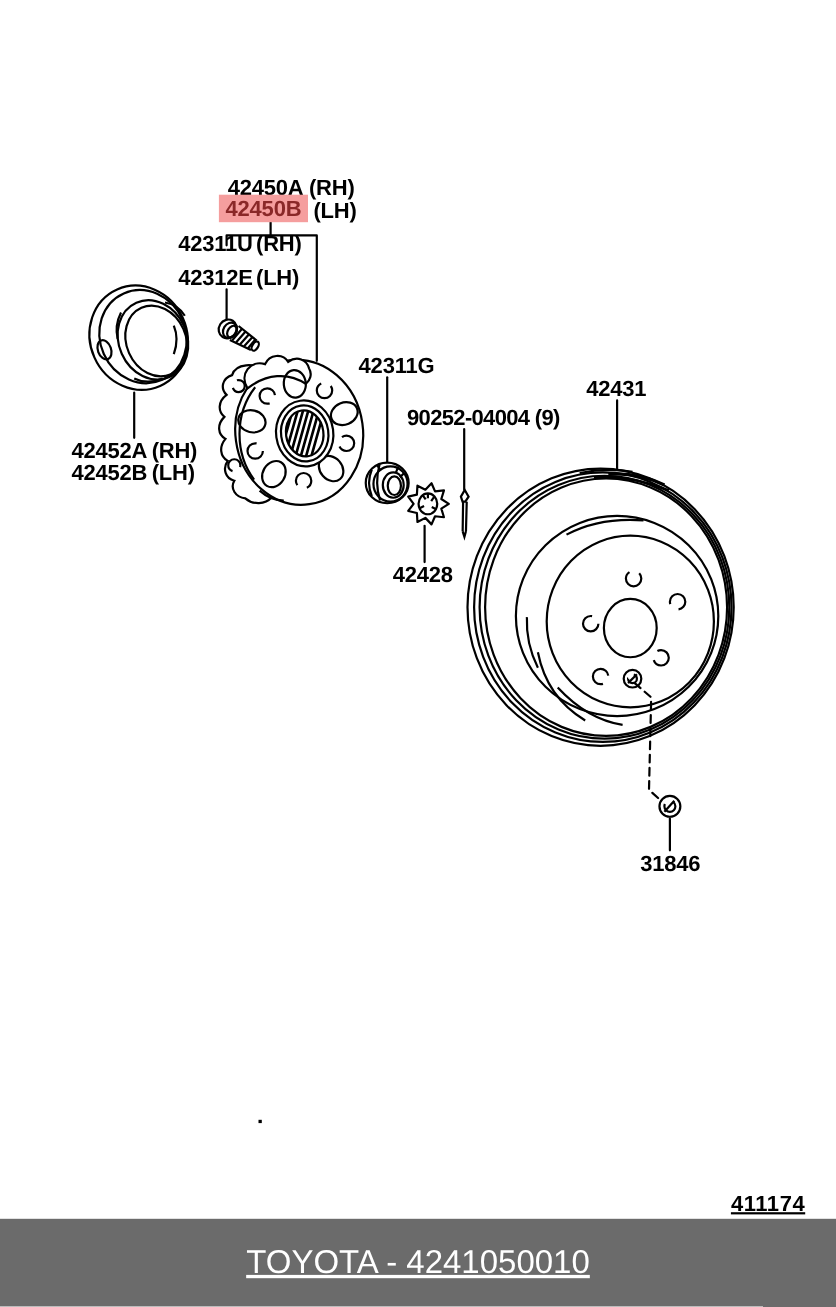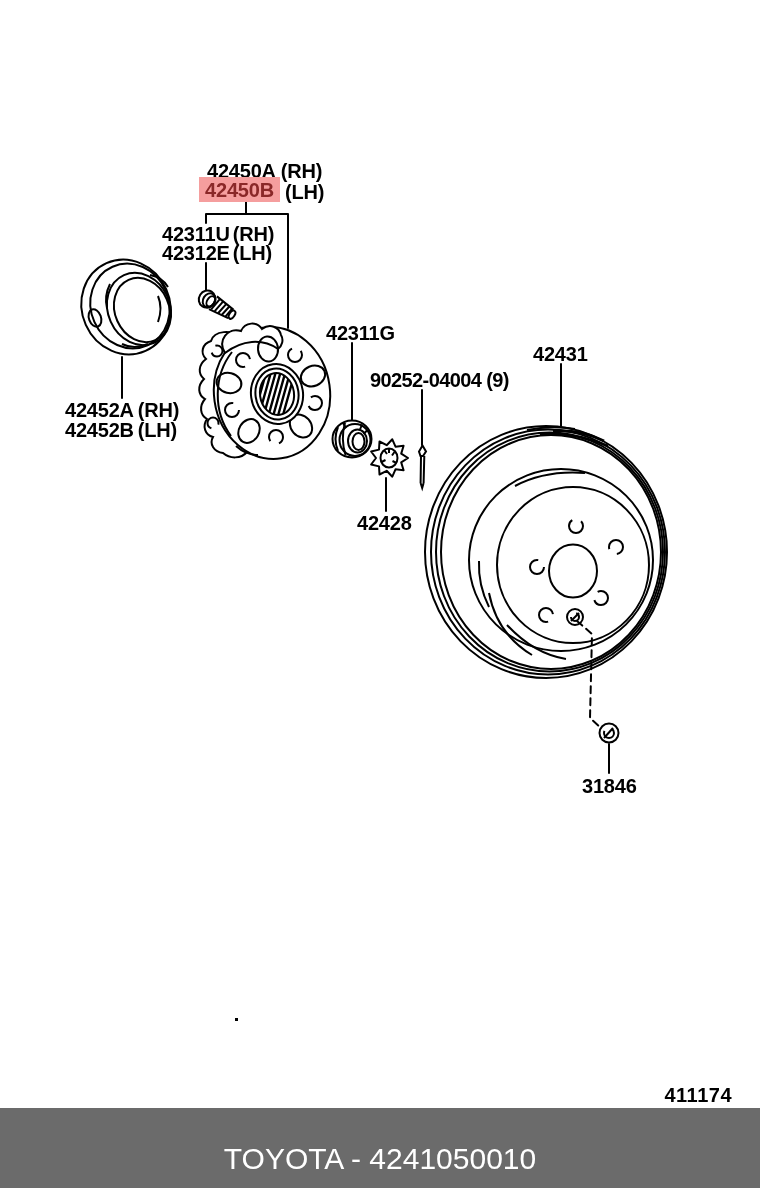--- a/index.html
+++ b/index.html
@@ -6,24 +6,24 @@
   .stage{position:relative;width:760px;height:1188px;background:#ffffff;overflow:hidden;
          font-family:"Liberation Sans",sans-serif;}
   .stage svg{position:absolute;left:0;top:0;}
   .lbl{position:absolute;display:flex;align-items:center;gap:5px;white-space:nowrap;
        font-weight:bold;font-size:20px;line-height:20px;letter-spacing:-0.2px;color:#000;}
   .lbl .num{display:inline-block;}
   .hl-row{position:absolute;display:flex;align-items:flex-end;gap:5px;white-space:nowrap;
           font-weight:bold;font-size:20px;line-height:20px;letter-spacing:-0.2px;}
   .hl-box{display:inline-flex;align-items:center;justify-content:center;
           width:81px;height:25px;}
-  .figcode{position:absolute;font-weight:bold;font-size:20px;letter-spacing:0.5px;color:#000;}
+  .figcode{position:absolute;font-weight:bold;font-size:20px;letter-spacing:0.5px;color:#000;text-decoration:underline;}
   .footer{position:absolute;left:0;top:1108px;width:760px;height:80px;
           display:flex;align-items:flex-start;justify-content:center;gap:42px;
-          padding-top:36px;box-sizing:border-box;font-size:30px;line-height:1;}
+          padding-top:25px;box-sizing:border-box;font-size:30px;line-height:1;text-decoration:underline;}
   .dot{position:absolute;left:235px;top:1018px;width:3px;height:3px;background:#000;}
 </style>
 </head>
 <body>
 
 <div class="stage">
 
   <svg width="760" height="1188" viewBox="0 0 760 1188">
     <defs>
       <clipPath id="boreClip">
@@ -158,21 +158,21 @@
     <span class="num">42450A</span>
     <span>(RH)</span>
   </div>
   <div class="hl-row" style="left:199px;top:177px;">
     <span class="hl-box" style="background: rgb(245, 158, 158); color: rgb(138, 40, 40);">
       <span class="num">42450B</span>
     </span>
     <span style="color:#000;">(LH)</span>
   </div>
 
-  <div class="lbl" style="left:162px;top:224px;gap:3px;">
+  <div class="lbl" style="left:162px;top:212px;gap:3px;">
     <span class="num">42311U</span>
     <span>(RH)</span>
   </div>
   <div class="lbl" style="left:162px;top:243px;gap:3px;">
     <span class="num">42312E</span>
     <span>(LH)</span>
   </div>
 
   <div class="lbl" style="left:326px;top:323px;">
     <span class="num">42311G</span>

